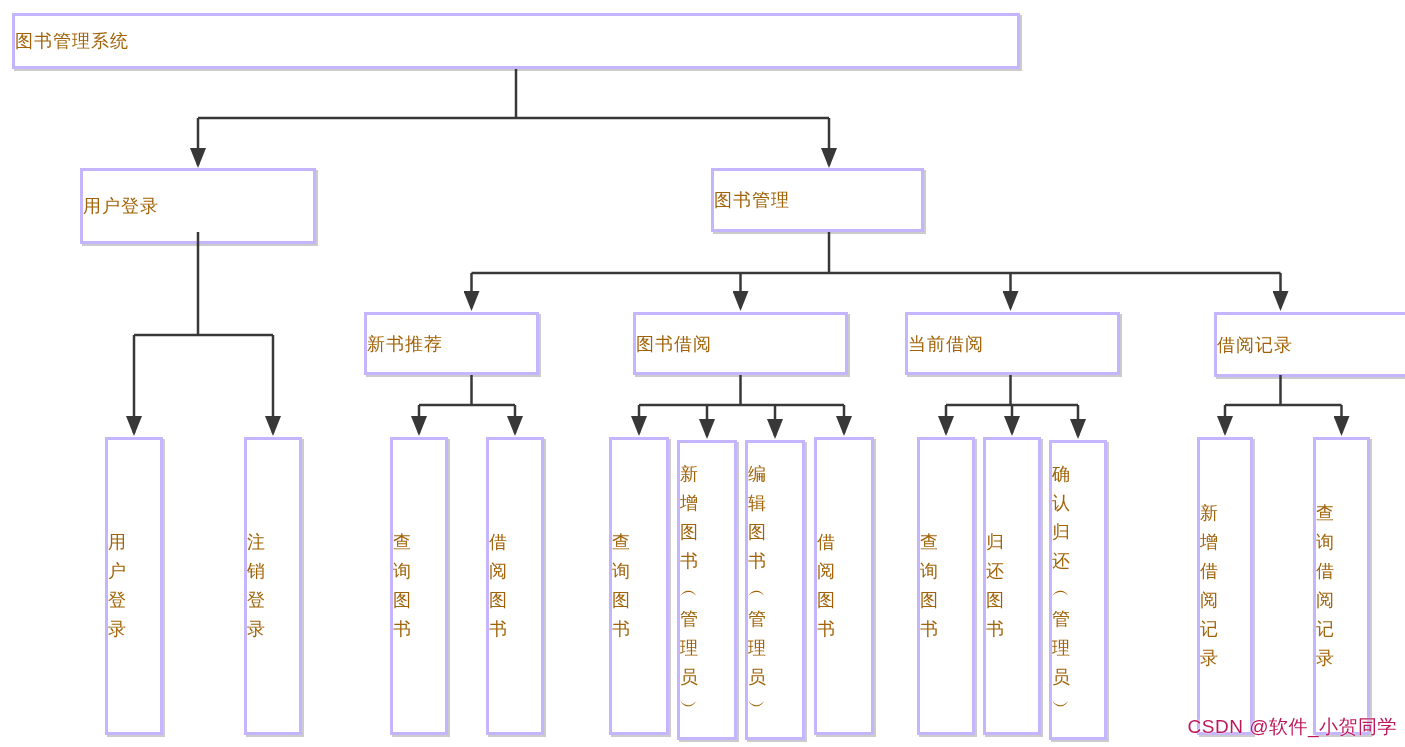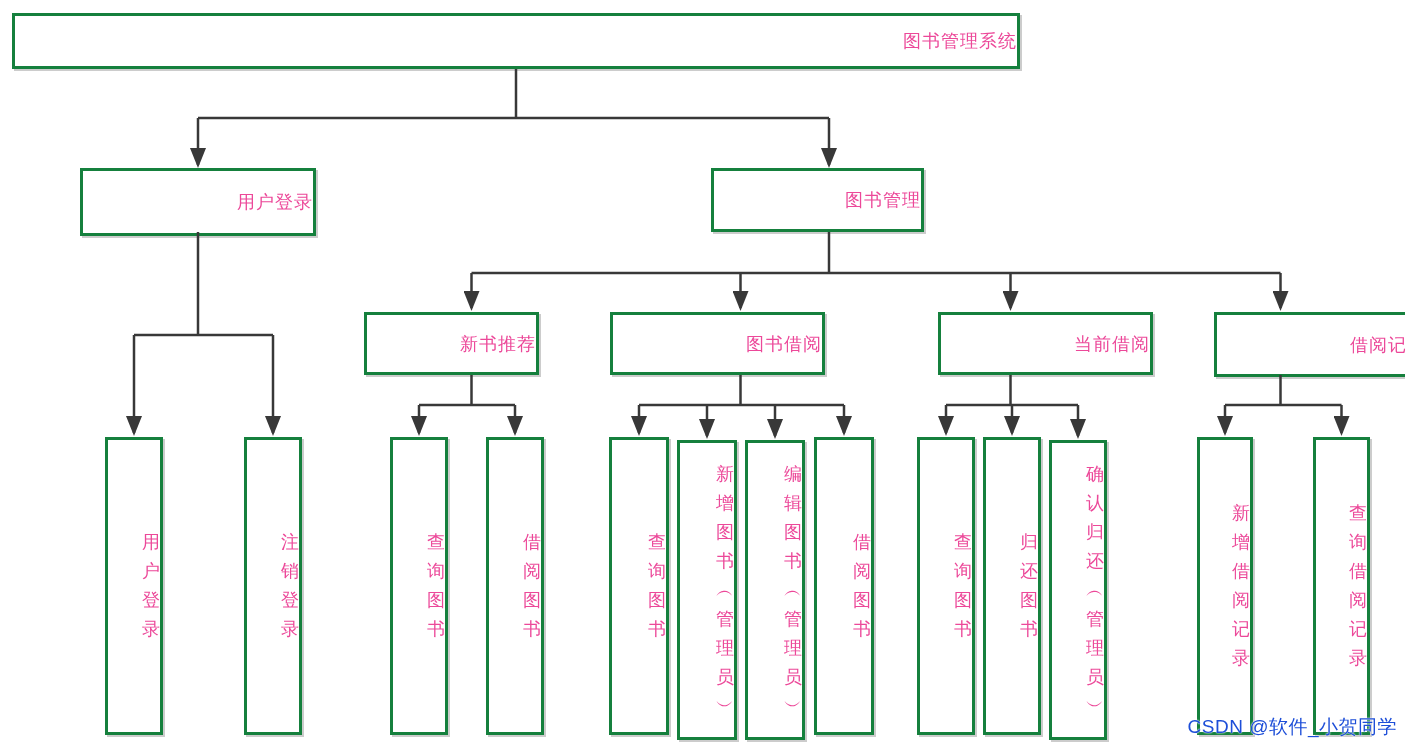--- a/index.html
+++ b/index.html
@@ -10,47 +10,47 @@
     background:#ffffff;
     font-family:"Liberation Sans","DejaVu Sans",sans-serif;
     overflow:hidden;
   }
   .wires{position:absolute;left:0;top:0;z-index:3;pointer-events:none;}
   .wires line{stroke:#383838;stroke-width:2.5;}
   .box{
     position:absolute;
     box-sizing:border-box;
     background:#ffffff;
-    border:3px solid #15803d;
+    border:3px solid #c4b5fd;
     box-shadow:2px 2px 0 rgba(110,110,110,0.35);
     display:flex;
     align-items:center;
-    justify-content:flex-end;
-    color:#ec4899;
+    justify-content:flex-start;
+    color:#a16207;
     z-index:2;
   }
   .box.h span{
     font-size:18px;
     letter-spacing:1px;
     white-space:nowrap;
   }
   .box.v span{
     font-size:18px;
     line-height:29px;
     white-space:pre-line;
     text-align:center;
   }
   .watermark{
     position:absolute;
     right:8px;
     top:714px;
     z-index:10;
     font-size:19px;
     letter-spacing:0.5px;
-    color:#1d4ed8;
+    color:#be185d;
     text-shadow:0 0 2px #ffffff,0 0 1px #ffffff;
     white-space:nowrap;
   }
 </style>
 </head>
 <body>
 
 <div class="stage">
 
   <svg class="wires" width="1405" height="747" aria-hidden="true">
@@ -112,34 +112,34 @@
       <line x1="1225" y1="405" x2="1341.5" y2="405"></line>
       <line x1="1225" y1="405" x2="1225" y2="433" marker-end="url(#arw)"></line>
       <line x1="1341.5" y1="405" x2="1341.5" y2="433" marker-end="url(#arw)"></line>
     </g>
   </svg>
 
   <div class="box h" style="left:12px;top:13px;width:1008px;height:56px">
     <span>图书管理系统</span>
   </div>
 
-  <div class="box h" style="left:80px;top:168px;width:236px;height:68px">
+  <div class="box h" style="left:80px;top:168px;width:236px;height:76px">
     <span>用户登录</span>
   </div>
   <div class="box h" style="left:711px;top:168px;width:213px;height:64px">
     <span>图书管理</span>
   </div>
 
   <div class="box h" style="left:364px;top:312px;width:175px;height:63px">
     <span>新书推荐</span>
   </div>
-  <div class="box h" style="left:610px;top:312px;width:215px;height:63px">
+  <div class="box h" style="left:633px;top:312px;width:215px;height:63px">
     <span>图书借阅</span>
   </div>
-  <div class="box h" style="left:938px;top:312px;width:215px;height:63px">
+  <div class="box h" style="left:905px;top:312px;width:215px;height:63px">
     <span>当前借阅</span>
   </div>
   <div class="box h" style="left:1214px;top:312px;width:215px;height:65px">
     <span>借阅记录</span>
   </div>
 
   <div class="box v" style="left:105px;top:437px;width:58px;height:298px">
     <span>用
 户
 登

